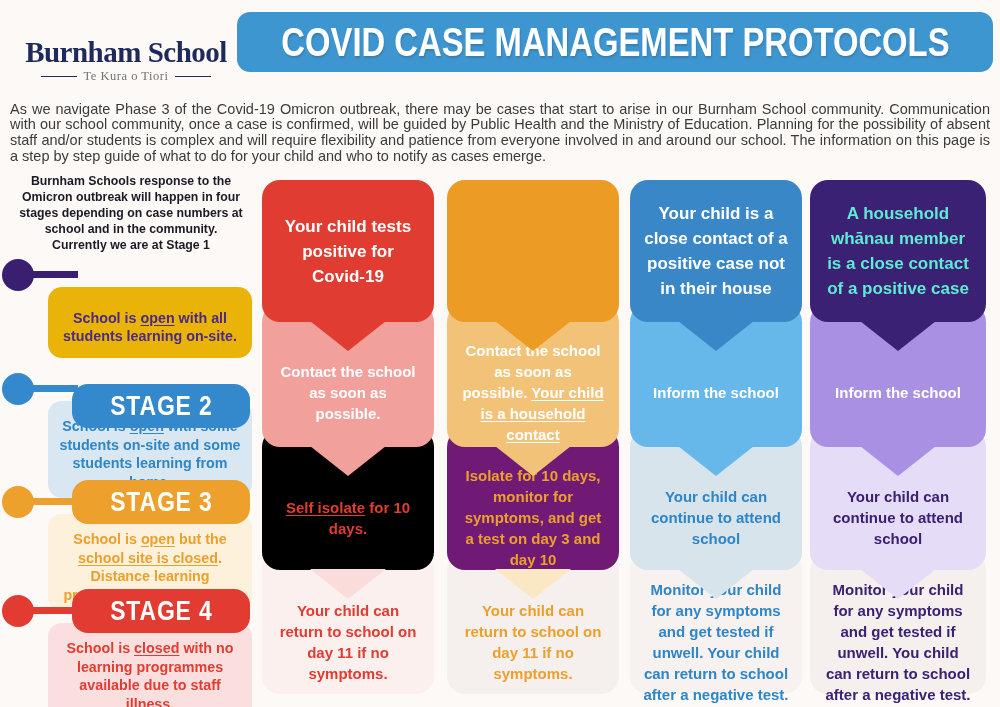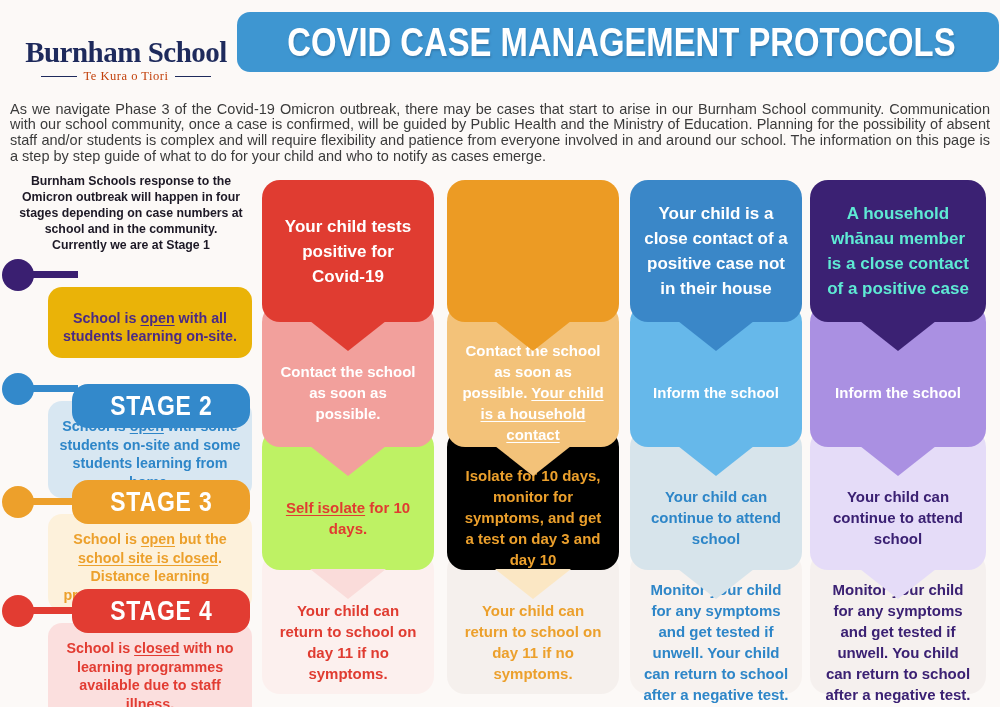--- a/index.html
+++ b/index.html
@@ -13,21 +13,21 @@
   .u{text-decoration:underline;text-underline-offset:2px;}
 
   
   .logo{position:absolute;left:18px;top:24px;width:216px;text-align:center;margin-top:12px;}
   .logo-name{font-family:"Liberation Serif",serif;font-weight:700;font-size:29px;letter-spacing:-0.5px;line-height:32px;}
   .logo-sub{display:flex;align-items:center;justify-content:center;gap:7px;margin-top:1px;}
   .logo-sub .rule{height:1px;width:36px;background:#1E2A5C;}
   .logo-sub .sub-text{font-family:"Liberation Serif",serif;font-size:12.5px;letter-spacing:0.5px;}
 
   .title-banner{position:absolute;left:237px;top:12px;width:756px;height:60px;border-radius:13px;
-    display:flex;align-items:center;justify-content:center;padding-left:6px;}
+    display:flex;align-items:center;justify-content:center;}
   .title-banner .title-text{
     font-size:40px;font-weight:800;white-space:nowrap;
     transform:scaleX(0.82);transform-origin:center;
     text-shadow:1px 2px 2px rgba(30,60,90,0.25);
   }
 
   
   .intro{position:absolute;left:10px;top:87px;width:980px;
     font-size:14.5px;line-height:15.8px;text-align:justify;color:#3B3B3B;}
 
@@ -60,21 +60,21 @@
   .r3{top:249px;height:141px;z-index:2;font-size:15px;line-height:21px;padding-top:44px;}
   .r4{top:372px;height:142px;z-index:1;font-size:15px;line-height:21px;padding-top:46px;}
 </style>
 </head>
 <body>
 
 <div class="logo">
   <div class="logo-name" style="color: rgb(30, 42, 92);">Burnham School</div>
   <div class="logo-sub">
     <span class="rule"></span>
-    <span class="sub-text" style="color: #c2410c;">Te Kura o Tiori</span>
+    <span class="sub-text" style="color: #737373;">Te Kura o Tiori</span>
     <span class="rule"></span>
   </div>
 </div>
 
 <div class="title-banner" style="background-color: rgb(62, 150, 209);">
   <span class="title-text" style="color: rgb(255, 255, 255);">COVID CASE MANAGEMENT PROTOCOLS</span>
 </div>
 
 <p class="intro">As we navigate Phase 3 of the Covid-19 Omicron outbreak, there may be cases that start to arise in our Burnham School community. Communication with our school community, once a case is confirmed, will be guided by Public Health and the Ministry of Education. Planning for the possibility of absent staff and/or students is complex and will require flexibility and patience from everyone involved in and around our school. The information on this page is a step by step guide of what to do for your child and who to notify as cases emerge.</p>
 
@@ -126,38 +126,38 @@
 
 <div class="flow c0">
   <div class="step r1" style="background-color: rgb(224, 60, 49); color: rgb(255, 255, 255);">
     <span><span>Your child tests positive for Covid-19</span></span>
     <span class="tail" style="background-color: rgb(224, 60, 49);"></span>
   </div>
   <div class="step r2" style="background-color: rgb(242, 160, 156); color: rgb(255, 255, 255);">
     <span><span>Contact the school as soon as possible.</span></span>
     <span class="tail" style="background-color: rgb(242, 160, 156);"></span>
   </div>
-  <div class="step r3" style="background-color: #bef264; color: rgb(224, 60, 49);">
+  <div class="step r3" style="background-color: #000000; color: rgb(224, 60, 49);">
     <span><span class="u">Self isolate</span><span> for 10 days.</span></span>
     <span class="tail" style="background-color: rgb(250, 220, 218);"></span>
   </div>
   <div class="step r4" style="background-color: rgb(252, 240, 238); color: rgb(224, 60, 49);">
     <span><span>Your child can return to school on day 11 if no symptoms.</span></span>
   </div>
 </div>
 
 <div class="flow c1">
   <div class="step r1" style="background-color: rgb(236, 155, 36); color: rgb(255, 255, 255);">
     <span class="tail" style="background-color: rgb(236, 155, 36);"></span>
   </div>
   <div class="step r2" style="background-color: rgb(243, 194, 121); color: rgb(255, 255, 255);">
     <span><span>Contact the school as soon as possible. </span><span class="u">Your child is a household contact</span></span>
     <span class="tail" style="background-color: rgb(243, 194, 121);"></span>
   </div>
-  <div class="step r3" style="background-color: #000000; color: rgb(236, 160, 44);">
+  <div class="step r3" style="background-color: #701a75; color: rgb(236, 160, 44);">
     <span><span>Isolate for 10 days, monitor for symptoms, and get a test on day 3 and day 10</span></span>
     <span class="tail" style="background-color: rgb(251, 231, 196);"></span>
   </div>
   <div class="step r4" style="background-color: rgb(245, 240, 237); color: rgb(236, 160, 44);">
     <span><span>Your child can return to school on day 11 if no symptoms.</span></span>
   </div>
 </div>
 
 <div class="flow c2">
   <div class="step r1" style="background-color: rgb(58, 135, 200); color: rgb(255, 255, 255);">

